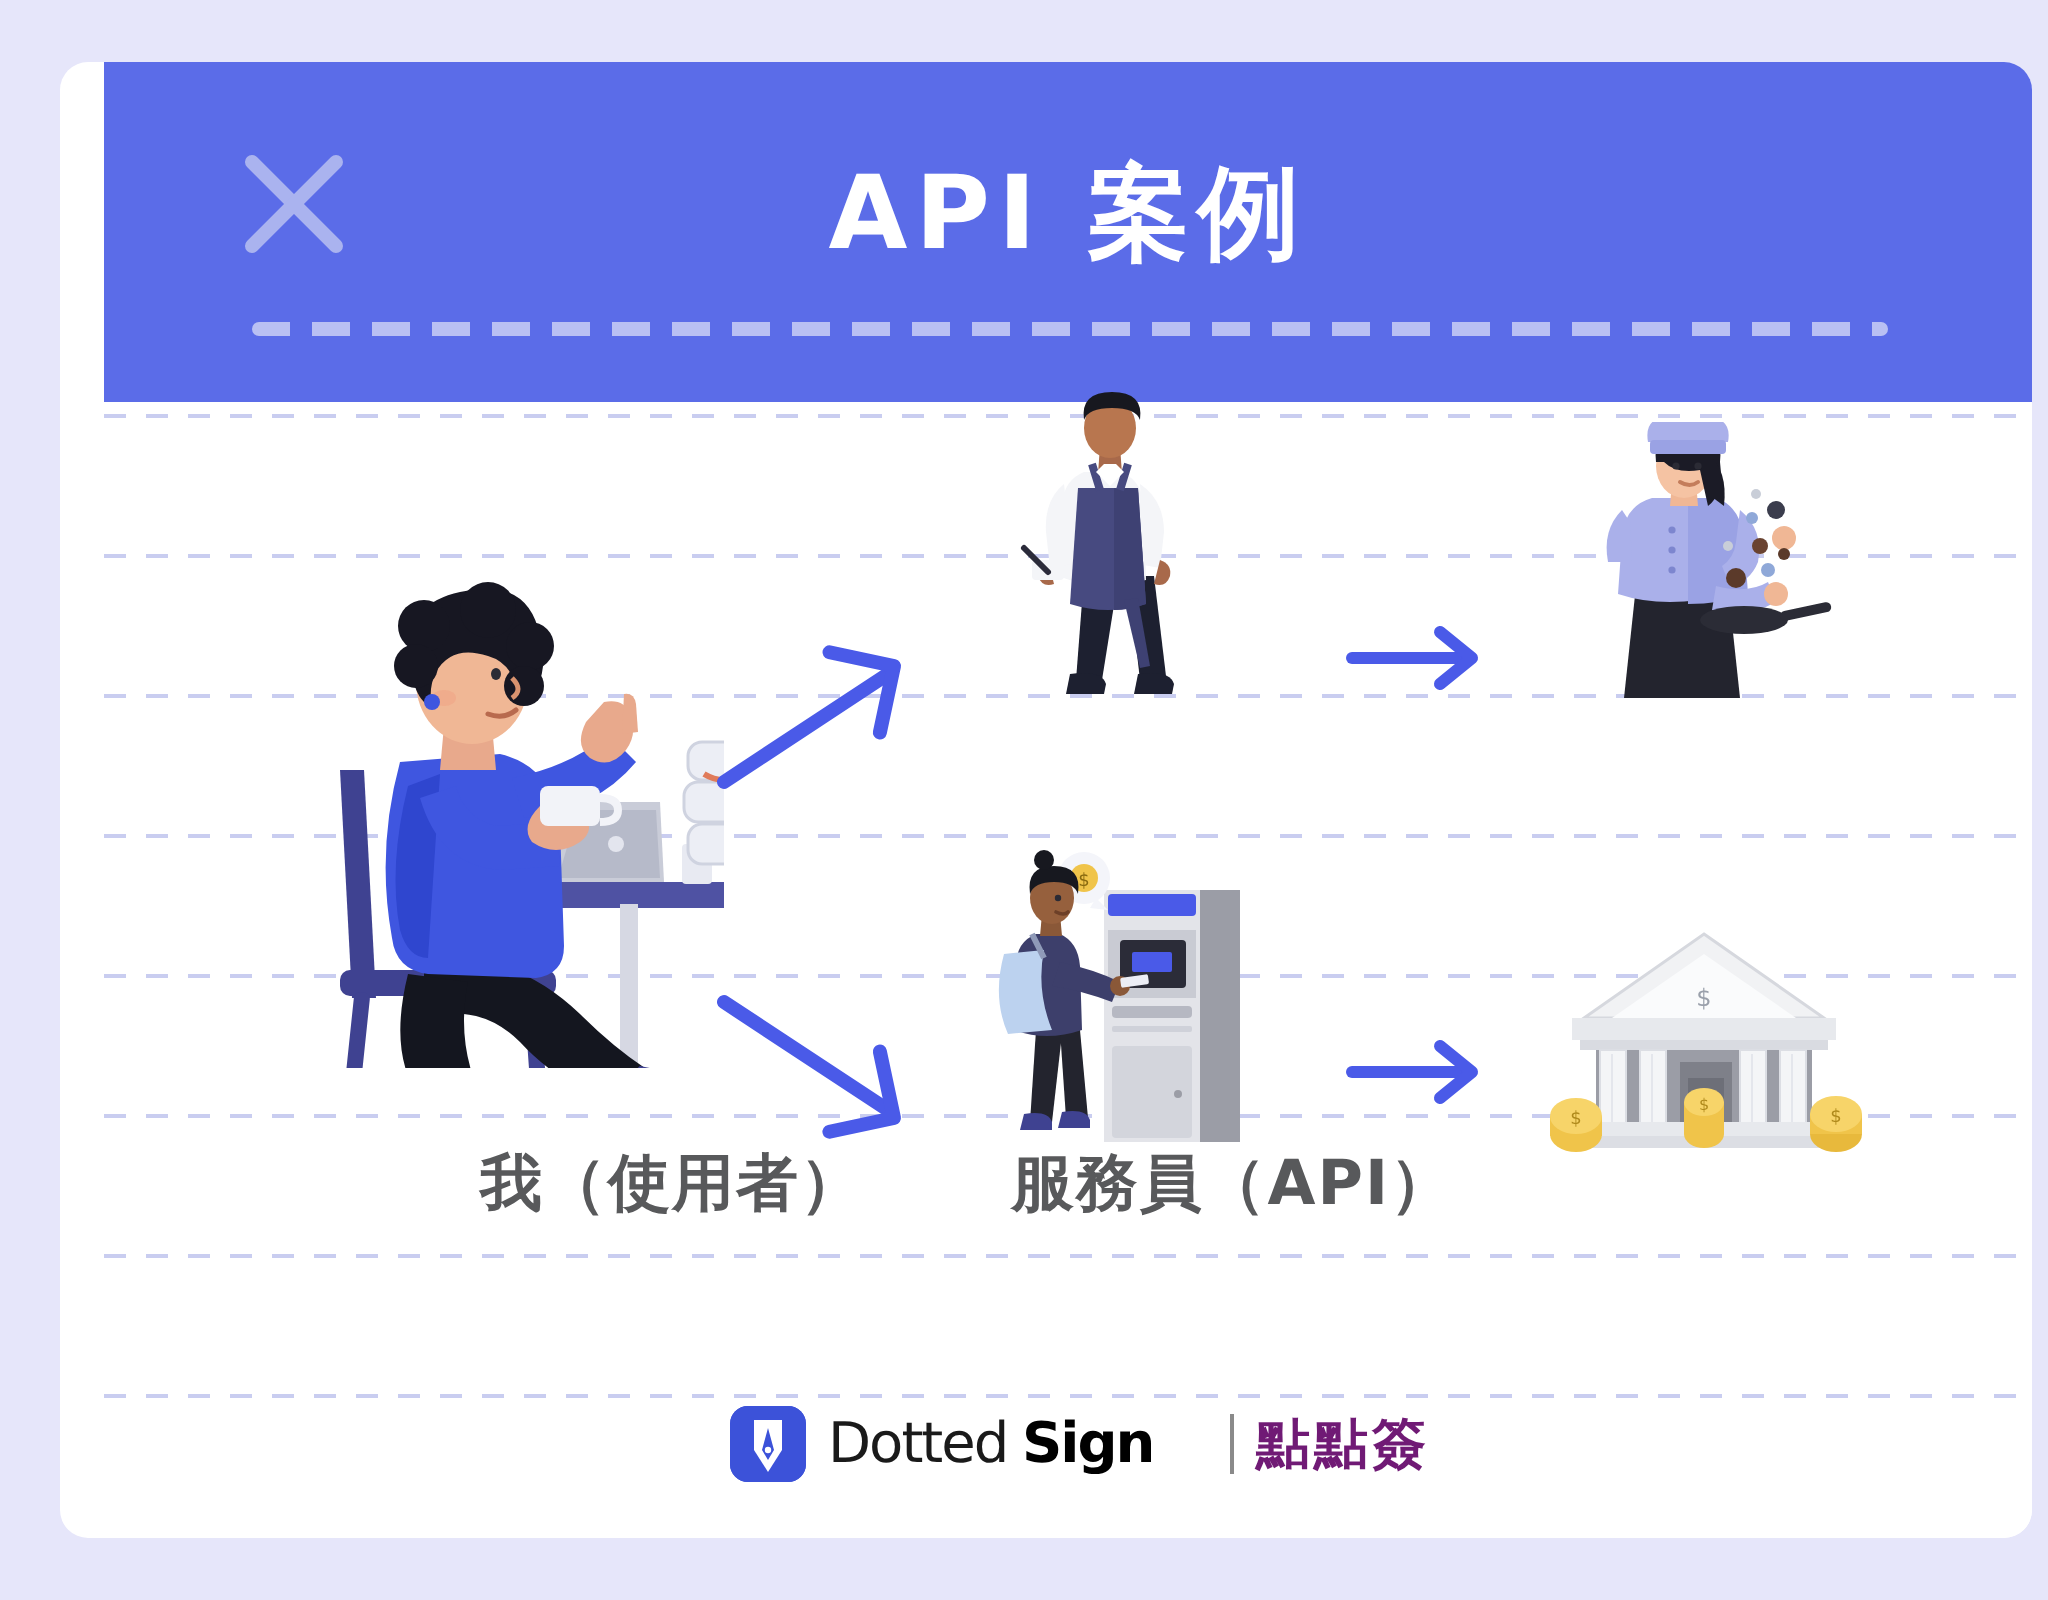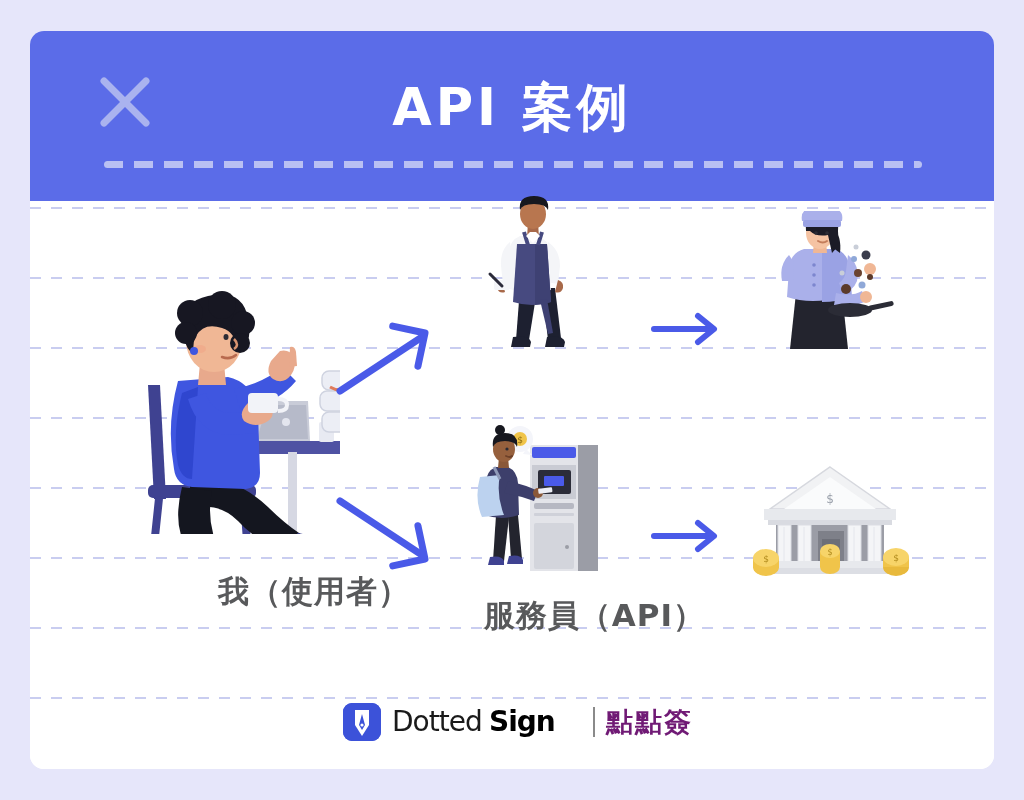--- a/index.html
+++ b/index.html
@@ -16,20 +16,21 @@
 
   #card {
     position: absolute;
     left: 30px;
     top: 31px;
     width: 964px;
     height: 738px;
     border-radius: 14px;
     background: #ffffff;
     overflow: hidden;
+    padding-left: 22px;
   }
 
   
   #header {
     position: relative;
     height: 170px;
     background: #5b6ce8;
   }
   #close-icon {
     position: absolute;
@@ -278,21 +279,21 @@
         <path d="M48 27 l10 0 l1 14 l-12 0 Z" fill="#a8694a"></path>
 
         <ellipse cx="53" cy="18" rx="13" ry="15" fill="#b8764f"></ellipse>
 
         <path d="M40 14 q-2 -14 14 -14 q16 0 14 14 q-2 -6 -14 -6 q-12 0 -14 6 Z" fill="#17181f"></path>
 
         <path d="M46 40 l7 7 l7 -7 l-4 -4 l-6 0 Z" fill="#ffffff"></path>
       </svg>
     </div>
 
-    <div class="label" style="left:345px; top:370px; width:330px;margin-top:24px;">服務員（API）</div>
+    <div class="label" style="left:345px; top:370px; width:330px;">服務員（API）</div>
 
     <div class="arrow" style="left:620px; top:108px;">
       <svg width="72" height="40" viewBox="0 0 72 40">
         <line x1="4" y1="20" x2="60" y2="20" stroke="#4a5ae8" stroke-width="6" stroke-linecap="round"></line>
         <path d="M48 7 L64 20 L48 33" stroke="#4a5ae8" stroke-width="6" fill="none" stroke-linecap="round" stroke-linejoin="round"></path>
       </svg>
     </div>
 
     <div class="figure" style="left:740px; top:10px; width:130px; height:140px;">
       <svg width="130" height="140" viewBox="0 0 130 140">

